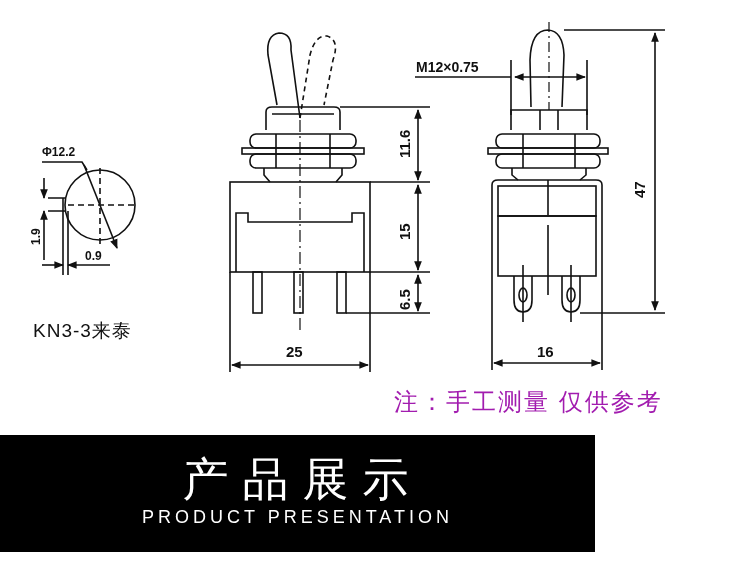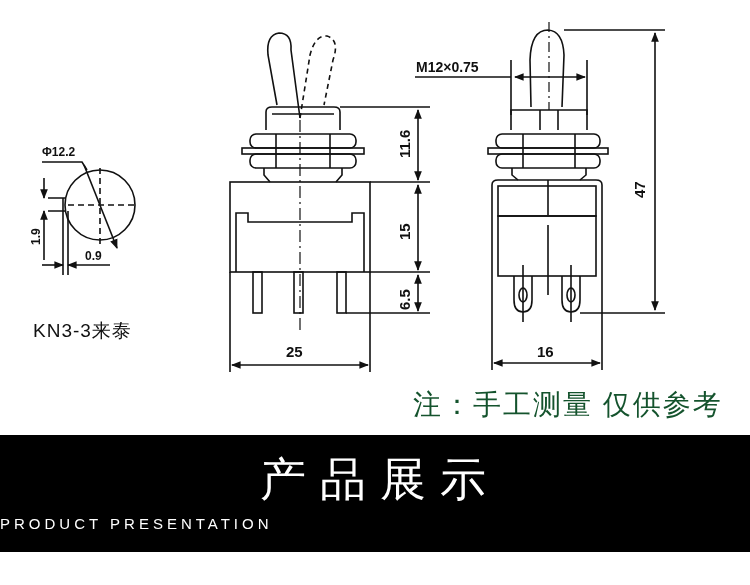--- a/index.html
+++ b/index.html
@@ -1,25 +1,25 @@
 <!DOCTYPE html>
 <html><head>
 <meta charset="utf-8">
 <style>
   html, body { margin:0; padding:0; }
   body { width:750px; height:585px; background:#ffffff; position:relative; overflow:hidden;
          font-family:"Liberation Sans", "DejaVu Sans", sans-serif; }
   #drawing { position:absolute; left:0; top:0; width:750px; height:435px; }
   .model-label { position:absolute; left:33px; top:318px; font-size:19px; color:#111; letter-spacing:1px;text-align:center; }
-  .note { position:absolute; left:413px; top:386px; font-size:28px; color:#14532d; letter-spacing:2px; }
-  .banner { position:absolute; left:0; top:435px; width:750px; height:117px; background:#000; }
+  .note { position:absolute; left:394px; top:386px; font-size:24px; color:#a21caf; letter-spacing:2px; }
+  .banner { position:absolute; left:0; top:435px; width:595px; height:117px; background:#000; }
   .banner-title { position:absolute; left:0; right:0; top:14px; text-align:center; color:#fff;
                   font-size:46px; letter-spacing:14px; font-family:"DejaVu Sans", sans-serif; padding-left:10px; }
-  .banner-sub { position:absolute; left:0; right:0; top:80px; color:#fff;
-                font-size:15px; letter-spacing:4px; }
+  .banner-sub { position:absolute; left:0; right:0; top:72px; text-align:center; color:#fff;
+                font-size:18px; letter-spacing:4px; }
   .dimtext { font-family:"Liberation Sans", sans-serif; font-weight:bold; fill:#111; }
 </style>
 </head>
 <body>
 
 <svg id="drawing" viewBox="0 0 750 435" xmlns="http://www.w3.org/2000/svg">
   <defs>
     <marker id="arr" viewBox="0 0 10 10" refX="9" refY="5" markerWidth="6" markerHeight="6" orient="auto-start-reverse">
       <path d="M0,1 L10,5 L0,9 z" fill="#111"></path>
     </marker>

